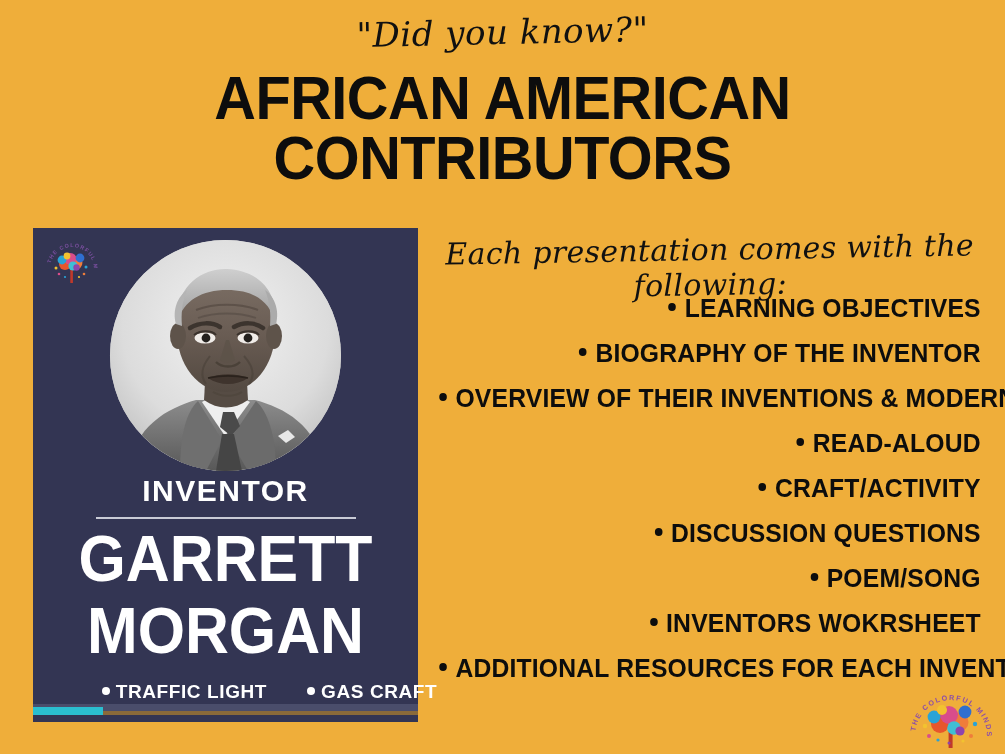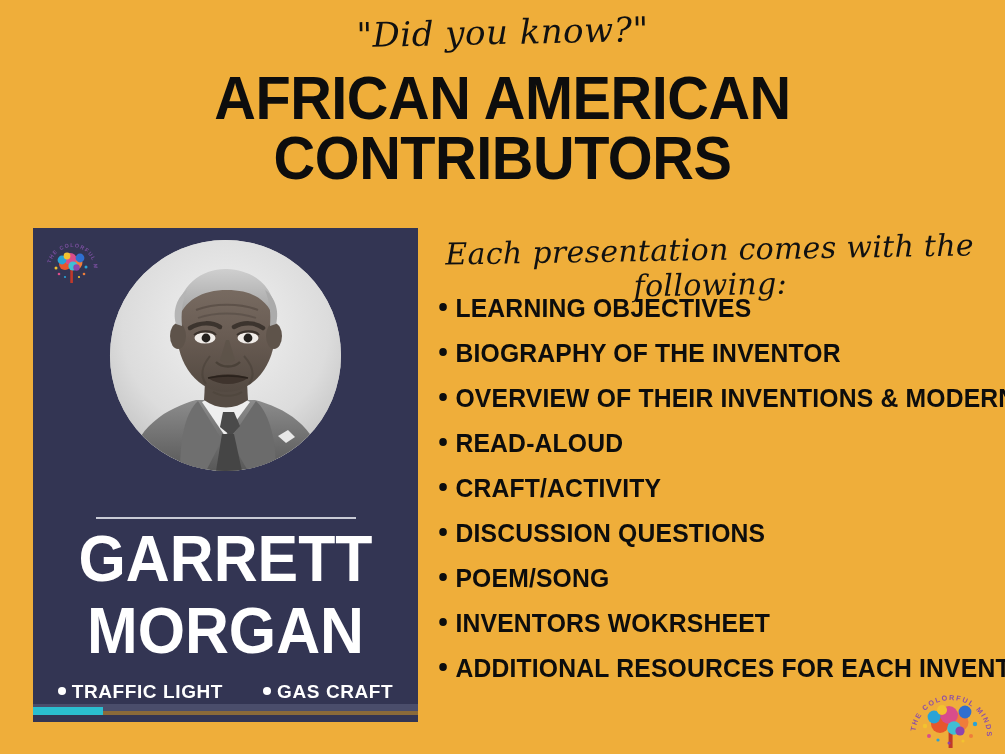--- a/index.html
+++ b/index.html
@@ -154,20 +154,21 @@
     top: 453px;
     width: 385px;
     display: flex;
     justify-content: center;
     gap: 40px;
     color: #ffffff;
     font-family: "Liberation Sans", sans-serif;
     font-weight: 700;
     font-size: 19px;
     letter-spacing: 0.6px;
+    padding-left: 44px;
   }
   .card-tag { white-space: nowrap; }
   .card-tag .dot {
     display: inline-block;
     width: 8px;
     height: 8px;
     border-radius: 50%;
     background: #ffffff;
     margin-right: 6px;
     vertical-align: 3px;
@@ -215,21 +216,21 @@
   }
 
   .features-list {
     position: absolute;
     left: 425px;
     top: 295px;
     width: 570px;
     margin: 0;
     padding: 0;
     list-style: none;
-    text-align: left;
+    text-align: right;
   }
   .feature-item {
     color: #0d0d0d;
     font-family: "Liberation Sans Narrow", "Liberation Sans", sans-serif;
     font-weight: 700;
     font-size: 26px;
     line-height: 1.0;
     letter-spacing: 0.2px;
     margin: 0 0 19px 0;
     white-space: nowrap;
@@ -363,20 +364,21 @@
         <path d="M 100 116 C 92 126 90 136 96 144" stroke="#4a4138" stroke-width="2" fill="none" opacity="0.6"></path>
         <path d="M 134 116 C 143 126 145 136 139 144" stroke="#4a4138" stroke-width="2" fill="none" opacity="0.6"></path>
 
         <path d="M 98 138 C 110 133 126 133 138 138 C 126 146 110 146 98 138 Z" fill="#3f342d"></path>
         <path d="M 98 138 C 112 135 124 135 138 138" stroke="#2a221c" stroke-width="1.6" fill="none"></path>
 
         <path d="M 103 152 C 112 157 124 157 132 152" stroke="#4a4138" stroke-width="2" fill="none" opacity="0.5"></path>
       </svg>
     </div>
 
+    <div class="card-role">INVENTOR</div>
 
     <div class="card-divider"></div>
 
     <div class="card-name">
       <span class="nm">GARRETT</span>
       <span class="nm">MORGAN</span>
     </div>
 
     <div class="card-tags">
       <span class="card-tag"><span class="dot"></span><span>TRAFFIC LIGHT</span></span>

